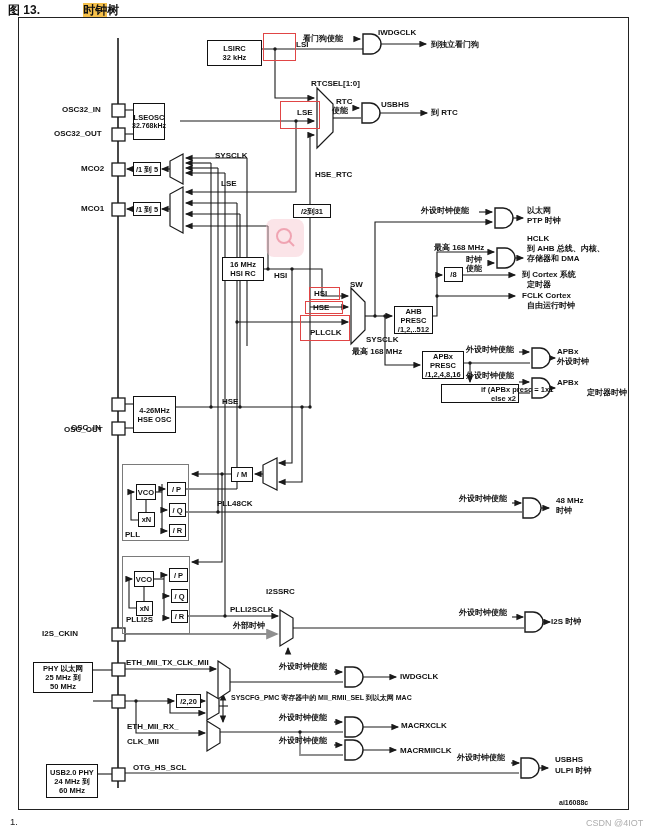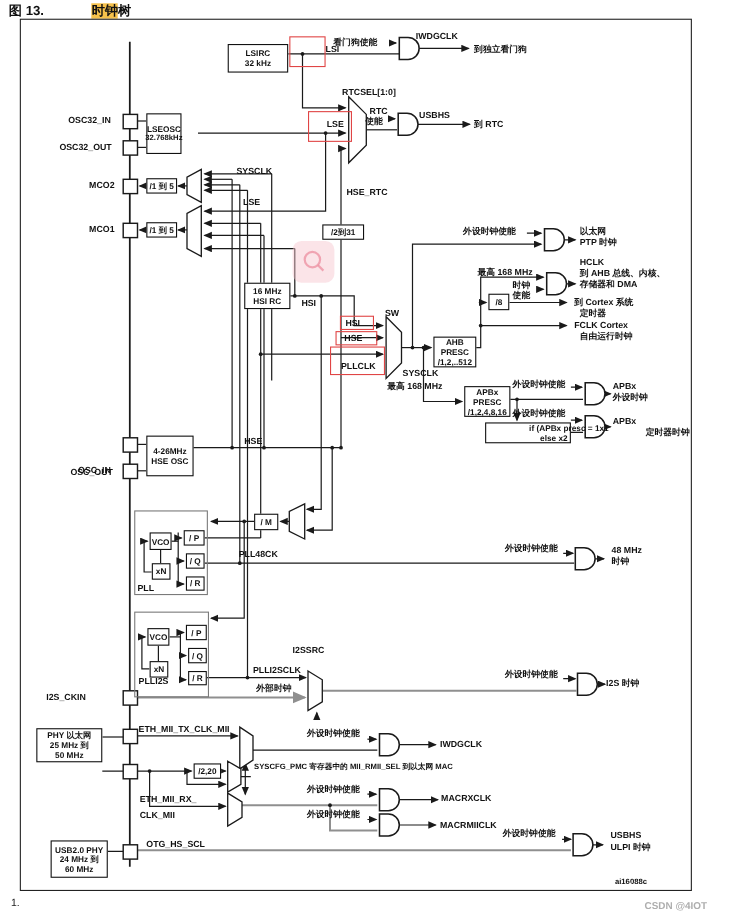--- a/index.html
+++ b/index.html
@@ -11,21 +11,21 @@
   .bx{position:absolute;background:#fff;border:1.4px solid #111;display:flex;flex-direction:column;
       align-items:center;justify-content:center;font-weight:bold;font-size:7.5px;line-height:1.2;
       text-align:center;box-sizing:border-box;white-space:nowrap;}
   .rb{position:absolute;border:1.6px solid #e04545;background:transparent;box-sizing:border-box;}
   .enc{position:absolute;border:1.4px solid #7a7a7a;box-sizing:border-box;}
   .frame{position:absolute;border:1.2px solid #222;box-sizing:border-box;}
   .hl{background:#f6c14b;}
   .title{position:absolute;font-weight:bold;font-size:12px;}
   .foot{position:absolute;font-size:9.5px;color:#222;}
   .wm{position:absolute;border-radius:8px;background:rgba(247,196,203,.45);}
-  .csdn{position:absolute;font-size:9px;color:#aeaeae;font-weight:bold;text-align:right;}
+  .csdn{position:absolute;font-size:9px;color:#aeaeae;font-weight:normal;text-align:right;}
   svg.wires{position:absolute;left:0;top:0;}
 </style>
 </head>
 <body>
 
 <div class="page">
 
   <div class="title" style="left:8px;top:2px;">
     <span>图 13.</span>
     <span style="display:inline-block;width:40px;"></span><span class="hl">时钟</span><span>树</span>

